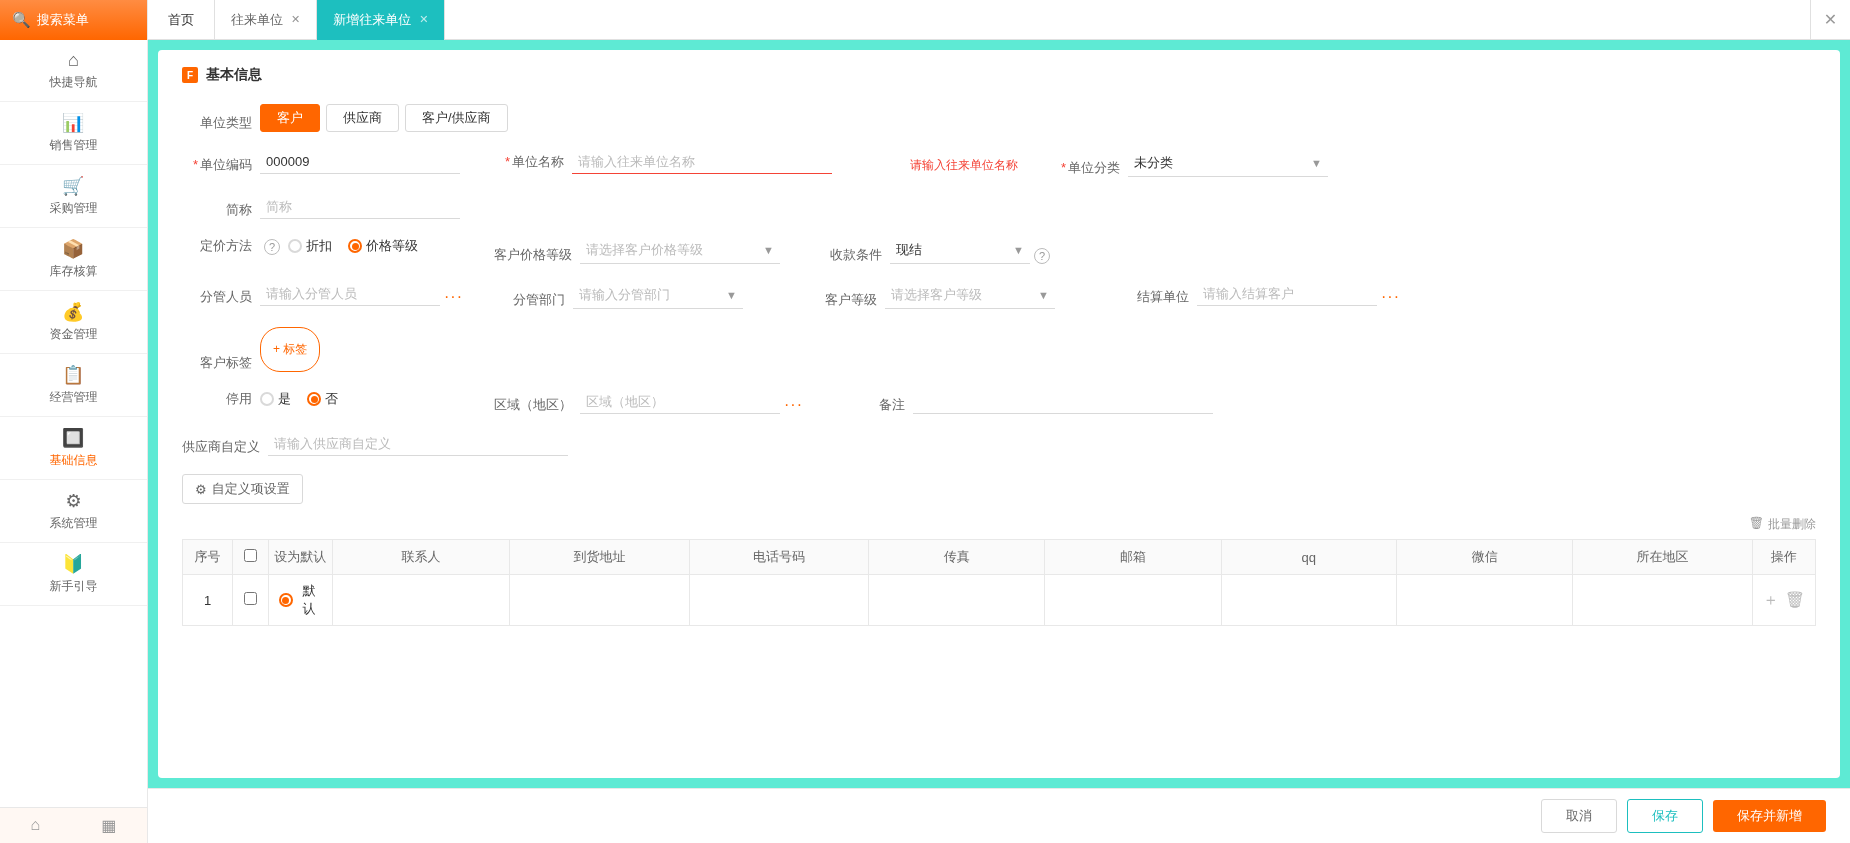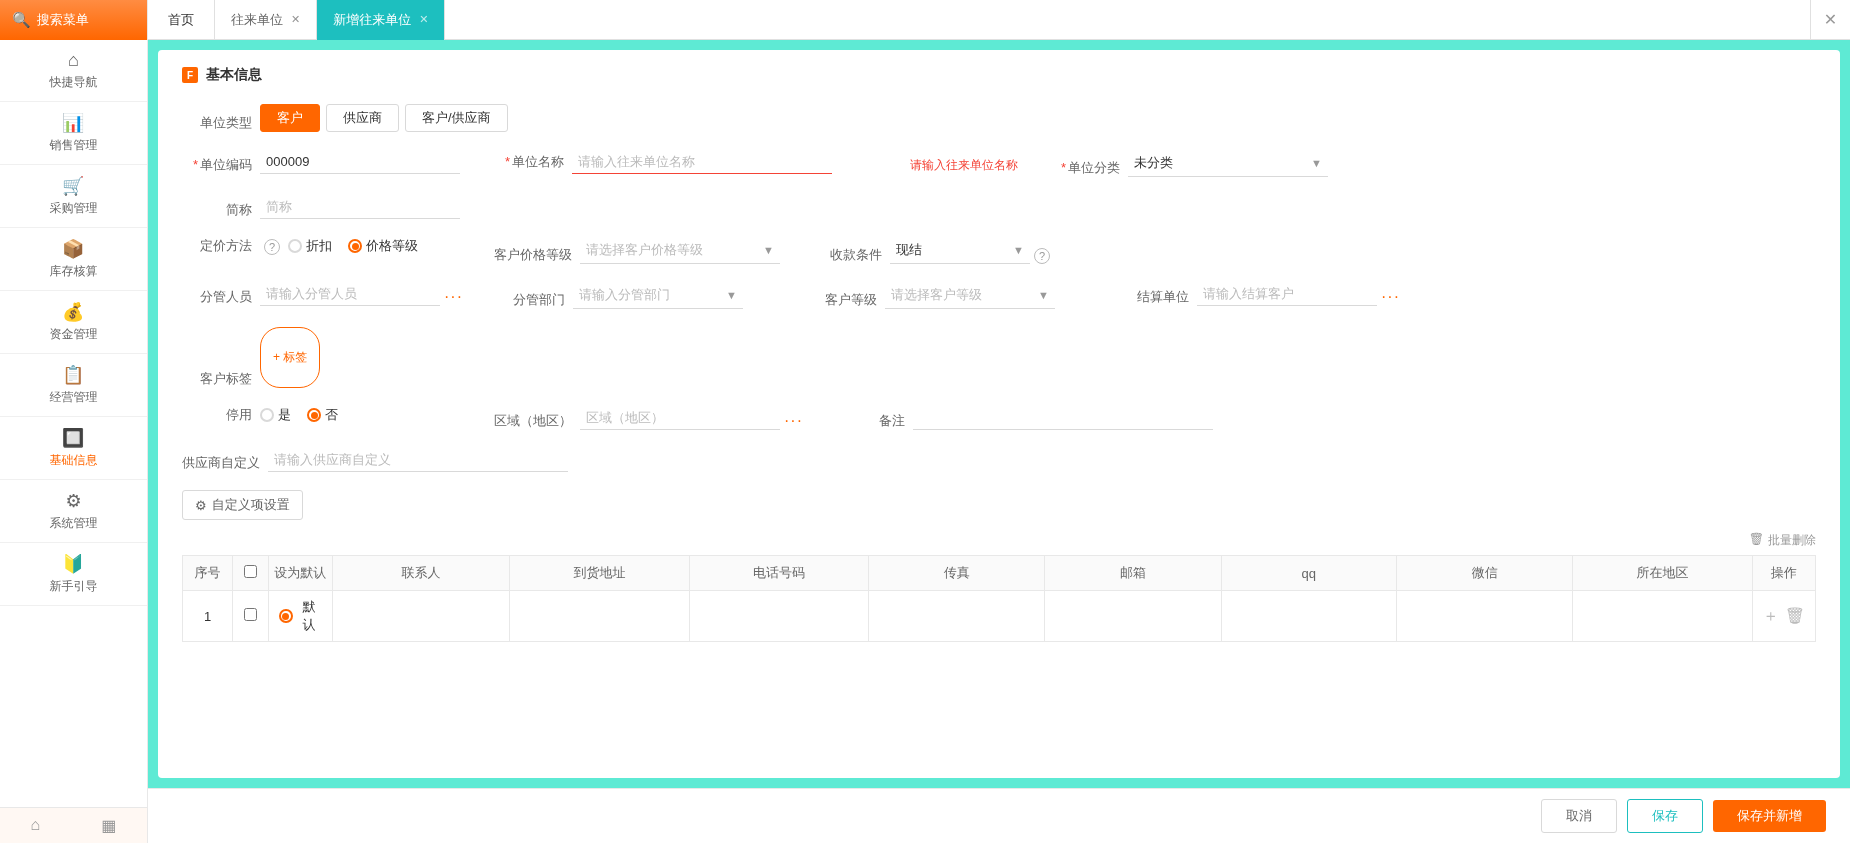--- a/index.html
+++ b/index.html
@@ -231,21 +231,21 @@
     }
 
     
     .more-dots { color: #ff6600; cursor: pointer; margin-left: 4px; font-size: 16px; letter-spacing: 1px; }
 
     
     .tag-btn {
       border: 1px solid #ff6600;
       color: #ff6600;
       border-radius: 20px;
-      padding: 21px 12px;
+      padding: 13px 12px;
       font-size: 12px;
       cursor: pointer;
       background: #fff;
     }
 
     
     .custom-settings-btn {
       display: flex;
       align-items: center;
       border: 1px solid #d9d9d9;

